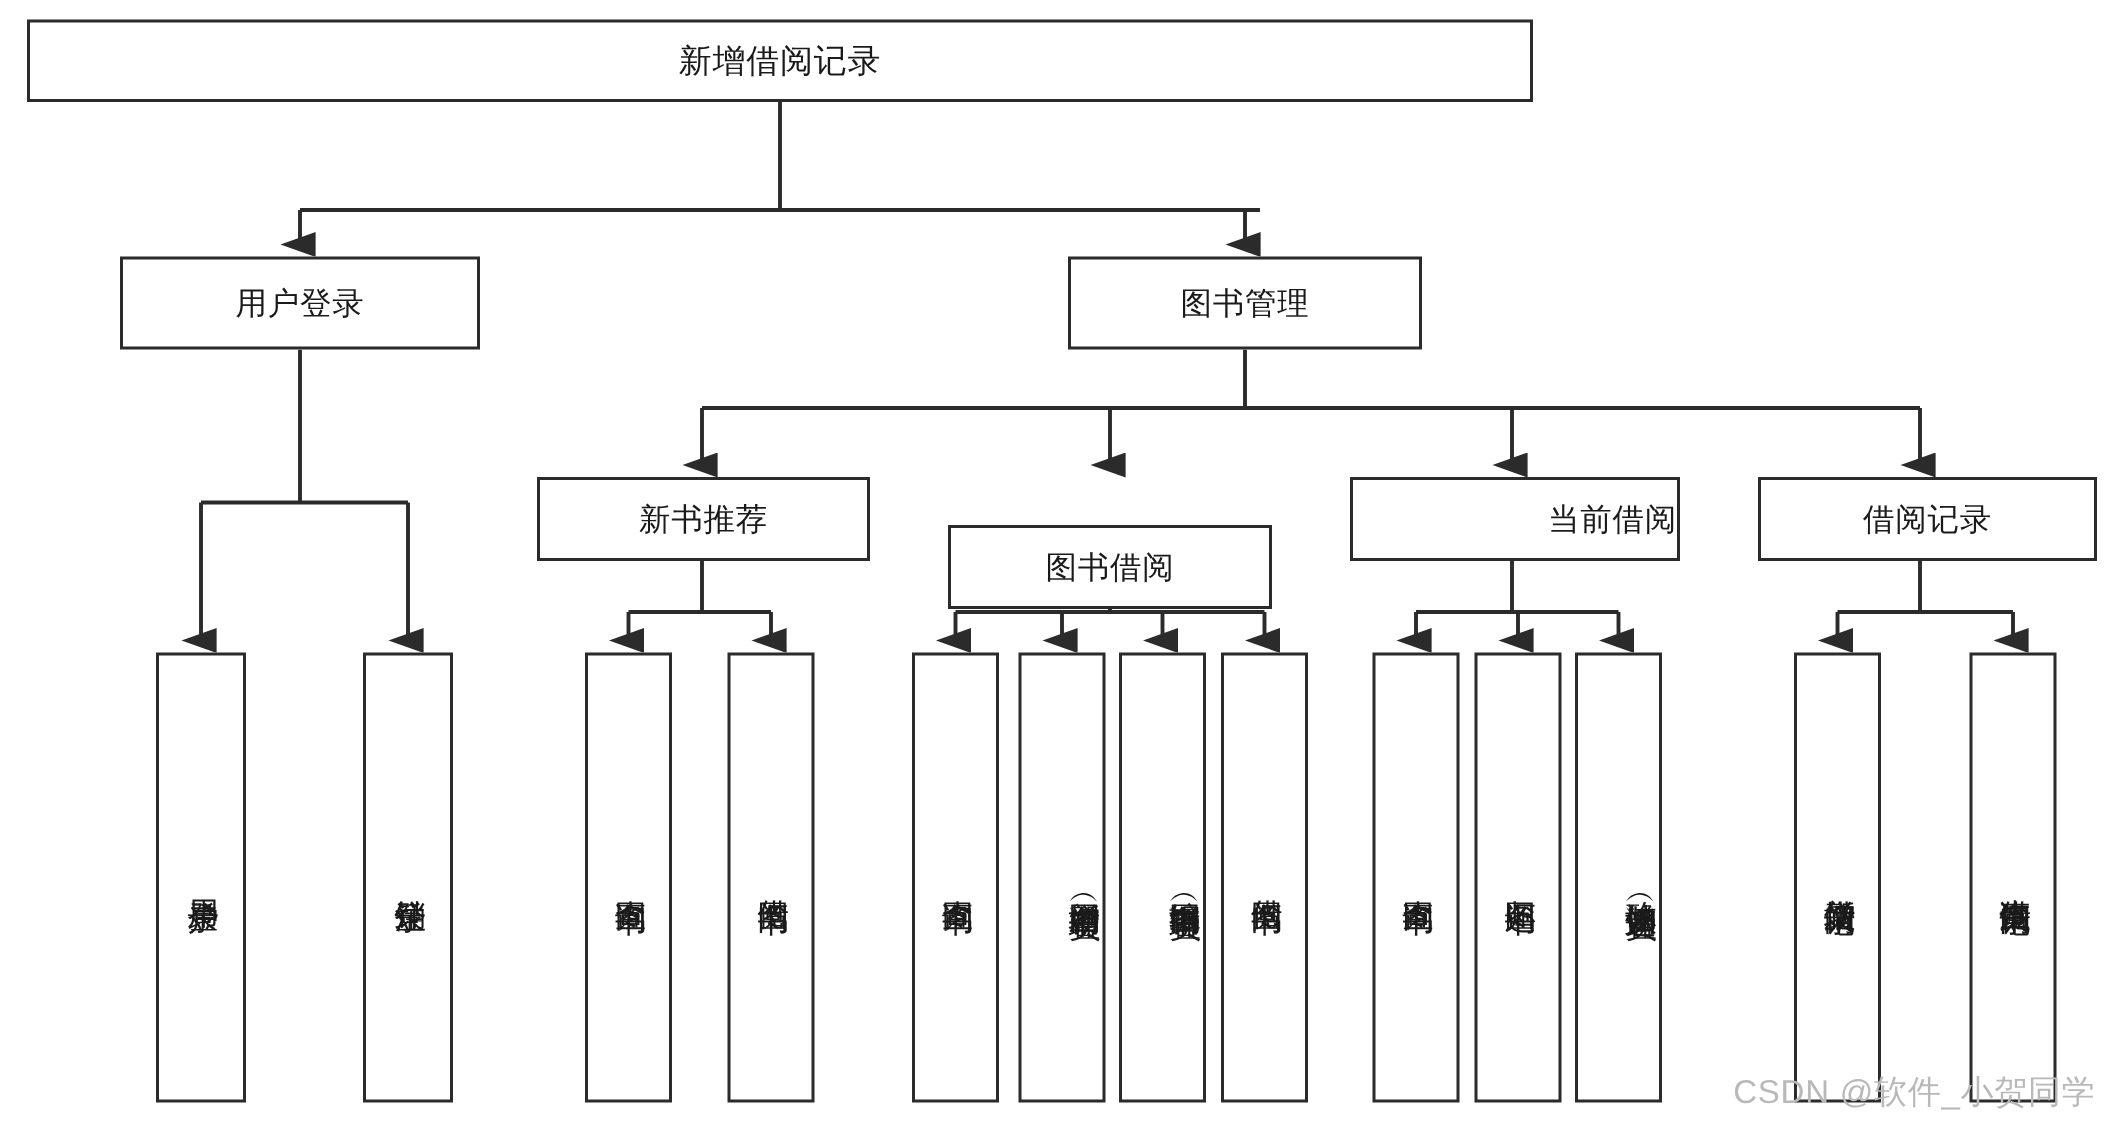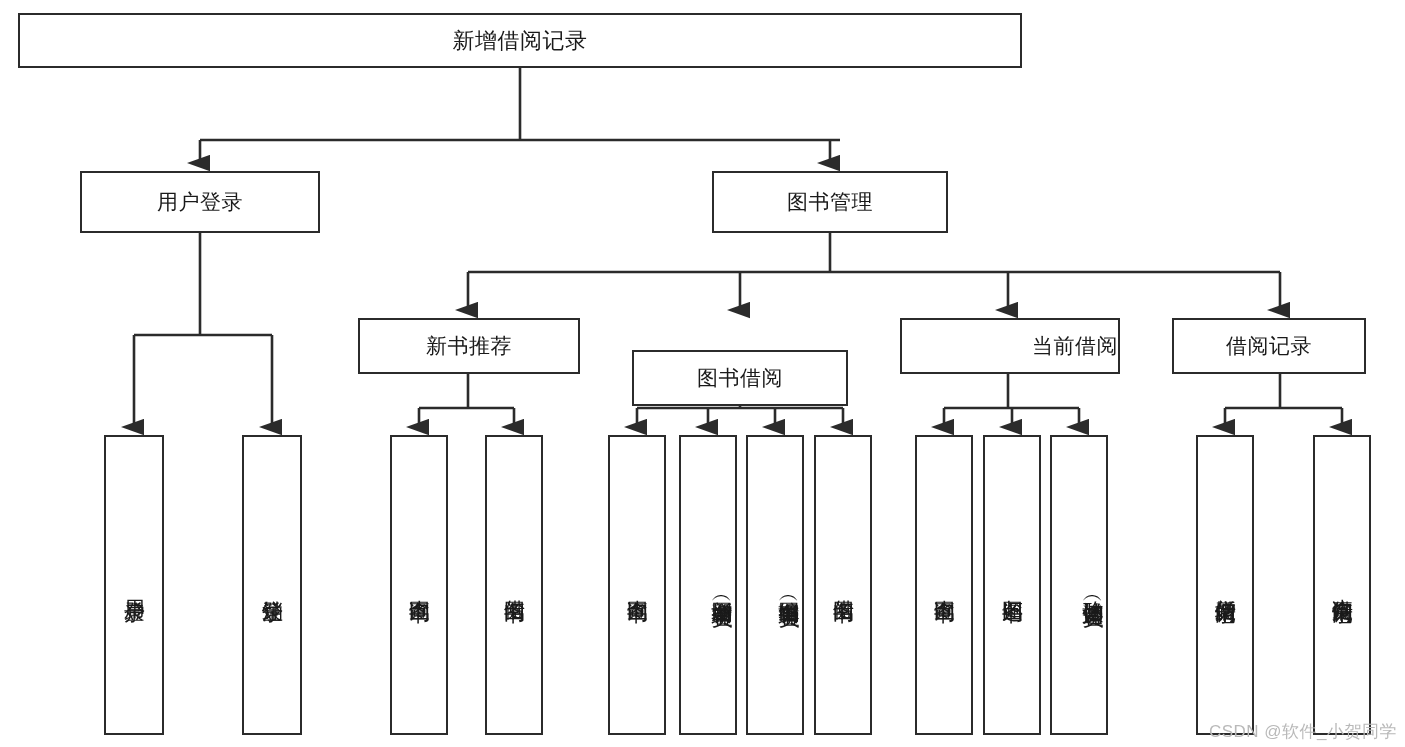--- a/index.html
+++ b/index.html
@@ -56,21 +56,21 @@
     text-align: center;
   }
   .node-leaf.top-align {
     align-items: flex-start;
     padding-top: 6px;
   }
   #watermark {
     position: absolute;
     right: 8px;
     bottom: 4px;
-    font-size: 17px;
+    font-size: 22px;
     color: #b9b9b9;
     white-space: nowrap;
     letter-spacing: 0.5px;
   }
 </style>
 </head>
 <body>
 
 <div id="diagram-canvas">
 
@@ -137,21 +137,21 @@
 
   <div class="node node-l2" style="left: 712px; top: 171px; width: 236px; height: 62px;">
     <span class="node-h">图书管理</span>
   </div>
   <div class="node node-l3" style="left: 632px; top: 334px; width: 216px; height: 56px; margin-top: 16px;">
     <span class="node-h">图书借阅</span>
   </div>
   <div class="node node-l3" style="left: 900px; top: 318px; width: 220px; height: 56px; justify-content: flex-end;">
     <span class="node-h">当前借阅</span>
   </div>
-  <div class="node node-l3" style="left: 1172px; top: 318px; width: 194px; height: 56px;">
+  <div class="node node-l3" style="left: 1172px; top: 318px; width: 226px; height: 56px;">
     <span class="node-h">借阅记录</span>
   </div>
 
   <div class="node node-leaf" style="left: 104px; top: 435px; width: 60px; height: 300px;">
     <span class="node-v">用户登录</span>
   </div>
   <div class="node node-leaf" style="left: 242px; top: 435px; width: 60px; height: 300px;">
     <span class="node-v">注销登录</span>
   </div>
   <div class="node node-leaf" style="left: 390px; top: 435px; width: 58px; height: 300px;">

